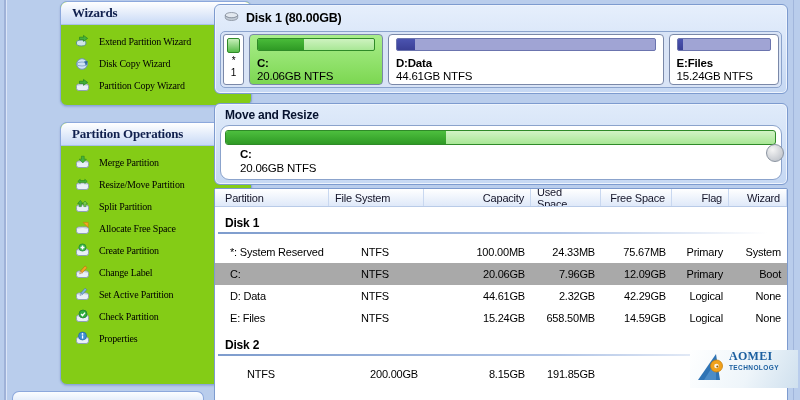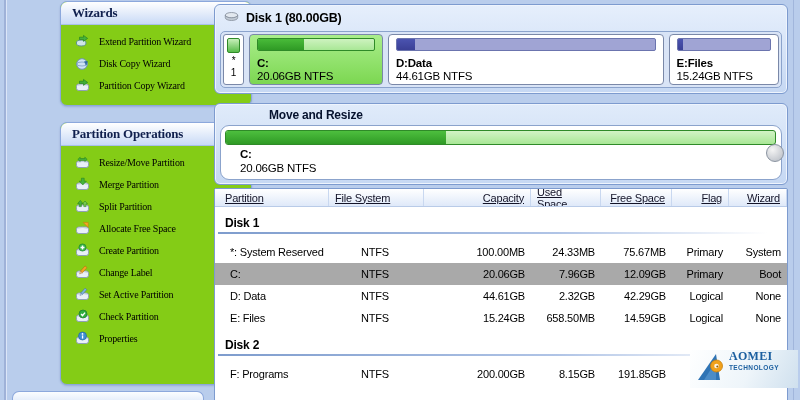--- a/index.html
+++ b/index.html
@@ -41,39 +41,39 @@
   .pbar{height:11px;border-radius:2px;border:1px solid #6b74ae;background:#a0a4d4;overflow:hidden;margin-top:1px;}
   .part-box.green .pbar{border-color:#2f8a28;background:linear-gradient(#cdf2bf,#a9e796);}
   .pfill{height:100%;background:linear-gradient(#4b53b0,#3b4096);}
   .part-box.green .pfill{background:linear-gradient(#49bb39,#2f9a25);}
   .pname{font-weight:bold;font-size:11.5px;margin-top:6px;}
   .psize{font-size:11.5px;margin-top:1px;}
 
   
   .resize-panel{position:absolute;left:214px;top:103px;width:572px;height:80px;border:1px solid #7d9bcf;
                 border-radius:6px;background:linear-gradient(#e0ebfa,#c6d8f3);box-shadow:inset 0 0 0 1px #eef4fd;}
-  .resize-title{padding:4px 0 0 10px;font-weight:bold;font-size:12px;color:#06122e;margin-left:44px;}
+  .resize-title{padding:4px 0 0 10px;font-weight:bold;font-size:12px;color:#06122e;}
   .resize-box{position:absolute;left:5px;right:5px;top:21px;height:53px;background:#fff;
               border:1px solid #8ba3cc;border-radius:9px;cursor:pointer;}
   .resize-bar{position:absolute;left:4px;right:5px;top:4px;height:13px;border:1px solid #2f8a28;
               border-radius:3px;background:linear-gradient(#d2f3c5,#a9e796);overflow:hidden;}
   .resize-fill{height:100%;background:linear-gradient(#4dbf3e,#2f9a25);}
   .resize-name{position:absolute;left:19px;top:22px;font-weight:bold;font-size:11.5px;}
   .resize-size{position:absolute;left:19px;top:36px;font-size:11.5px;}
   .resize-handle{position:absolute;right:-3px;top:50%;transform:translateY(-50%);width:16px;height:16px;
                  border-radius:50%;background:radial-gradient(circle at 35% 30%,#f4f4f4,#b4b9c2);
                  border:1px solid #8a93a0;cursor:ew-resize;}
 
   
   .table-panel{position:absolute;left:214px;top:188px;width:574px;height:220px;background:#fff;
                border:1px solid #7d9bcf;border-radius:2px;box-sizing:border-box;overflow:hidden;}
   .thead{display:grid;grid-template-columns:114px 95px 107px 70px 71px 57px 1fr;height:17px;
          background:linear-gradient(#ffffff,#dfe9f9);border-bottom:1px solid #b9cbe8;
          font-size:11px;color:#141428;}
-  .th{display:flex;align-items:center;border-right:1px solid #c9d8f0;padding:0 6px;overflow:hidden;cursor:pointer;text-decoration:underline;}
+  .th{display:flex;align-items:center;border-right:1px solid #c9d8f0;padding:0 6px;overflow:hidden;cursor:pointer;}
   .th.l:first-child{padding-left:10px;}
   .th.r{justify-content:flex-end;}
   .trow{display:grid;grid-template-columns:114px 95px 107px 70px 71px 57px 1fr;height:22px;
         align-items:center;font-size:11px;color:#000;cursor:pointer;}
   .trow.selected{background:#a9a9a9;}
   .td{overflow:hidden;white-space:nowrap;}
   .td.c0{padding-left:15px;} .td.c1{padding-left:32px;}
   .td.r{text-align:right;padding-right:6px;}
   .group-title{font-weight:bold;font-size:12px;padding:9px 0 2px 10px;}
   .group-line{height:2px;margin:0 3px 7px 3px;
@@ -142,34 +142,34 @@
             <path d="M2 4.6 L6 1.3 L10 4.6" fill="none" stroke="#3a5dc0" stroke-width="1.7"></path>
             <path d="M2 8.6 L6 5.3 L10 8.6" fill="none" stroke="#3a5dc0" stroke-width="1.7"></path>
           </svg></span>
     </div>
     <div class="panel-body">
         <div class="side-item">
           <span class="side-icon">
             <svg width="15" height="15" viewBox="0 0 15 15">
               <path d="M1.5 8.2 Q1.5 6 3.8 6 L11.2 6 Q13.5 6 13.5 8.2 L13.5 10.3 Q13.5 12.5 11.2 12.5 L3.8 12.5 Q1.5 12.5 1.5 10.3 Z" fill="#e9f0f7" stroke="#8fa0b4" stroke-width="1"></path>
               <path d="M2.8 7.4 Q7.5 5.4 12.2 7.4" fill="none" stroke="#c2cfdd" stroke-width="0.8"></path>
+              <path d="M6.4 1.2 L9.2 1.2 L9.2 4.2 L11.4 4.2 L7.8 8 L4.2 4.2 L6.4 4.2 Z" fill="#46b33c" stroke="#1f7a1f" stroke-width="0.5"></path>
+            </svg>
+          </span>
+          <span class="side-label">Merge Partition</span>
+        </div>
+        <div class="side-item">
+          <span class="side-icon">
+            <svg width="15" height="15" viewBox="0 0 15 15">
+              <path d="M1.5 8.2 Q1.5 6 3.8 6 L11.2 6 Q13.5 6 13.5 8.2 L13.5 10.3 Q13.5 12.5 11.2 12.5 L3.8 12.5 Q1.5 12.5 1.5 10.3 Z" fill="#e9f0f7" stroke="#8fa0b4" stroke-width="1"></path>
+              <path d="M2.8 7.4 Q7.5 5.4 12.2 7.4" fill="none" stroke="#c2cfdd" stroke-width="0.8"></path>
               <path d="M2.8 4.4 L5.2 2.2 L5.2 3.5 L9.8 3.5 L9.8 2.2 L12.2 4.4 L9.8 6.6 L9.8 5.3 L5.2 5.3 L5.2 6.6 Z" fill="#46b33c" stroke="#1f7a1f" stroke-width="0.5"></path>
             </svg>
           </span>
           <span class="side-label">Resize/Move Partition</span>
-        </div>
-        <div class="side-item">
-          <span class="side-icon">
-            <svg width="15" height="15" viewBox="0 0 15 15">
-              <path d="M1.5 8.2 Q1.5 6 3.8 6 L11.2 6 Q13.5 6 13.5 8.2 L13.5 10.3 Q13.5 12.5 11.2 12.5 L3.8 12.5 Q1.5 12.5 1.5 10.3 Z" fill="#e9f0f7" stroke="#8fa0b4" stroke-width="1"></path>
-              <path d="M2.8 7.4 Q7.5 5.4 12.2 7.4" fill="none" stroke="#c2cfdd" stroke-width="0.8"></path>
-              <path d="M6.4 1.2 L9.2 1.2 L9.2 4.2 L11.4 4.2 L7.8 8 L4.2 4.2 L6.4 4.2 Z" fill="#46b33c" stroke="#1f7a1f" stroke-width="0.5"></path>
-            </svg>
-          </span>
-          <span class="side-label">Merge Partition</span>
         </div>
         <div class="side-item">
           <span class="side-icon">
             <svg width="15" height="15" viewBox="0 0 15 15">
               <path d="M1.5 8.2 Q1.5 6 3.8 6 L11.2 6 Q13.5 6 13.5 8.2 L13.5 10.3 Q13.5 12.5 11.2 12.5 L3.8 12.5 Q1.5 12.5 1.5 10.3 Z" fill="#e9f0f7" stroke="#8fa0b4" stroke-width="1"></path>
               <path d="M2.8 7.4 Q7.5 5.4 12.2 7.4" fill="none" stroke="#c2cfdd" stroke-width="0.8"></path>
               <path d="M4.2 7.6 L4.2 4.6 L2.6 4.6 L5.3 1.4 L8 4.6 L6.4 4.6 L6.4 7.6 Z" fill="#46b33c" stroke="#1f7a1f" stroke-width="0.5"></path>
               <path d="M8.8 7.6 L8.8 4.9 L7.5 4.9 L10 2 L12.5 4.9 L11 4.9 L11 7.6 Z" fill="#7ccb4e" stroke="#1f7a1f" stroke-width="0.5"></path>
             </svg>
           </span>
@@ -347,21 +347,20 @@
           <div class="td c1 l">NTFS</div>
           <div class="td c2 r">15.24GB</div>
           <div class="td c3 r">658.50MB</div>
           <div class="td c4 r">14.59GB</div>
           <div class="td c5 r">Logical</div>
           <div class="td c6 r">None</div>
         </div>
         <div class="group-title">Disk 2</div>
         <div class="group-line"></div>
         <div class="trow">
-          <div class="td c0 l">F: Programs</div>
           <div class="td c1 l">NTFS</div>
           <div class="td c2 r">200.00GB</div>
           <div class="td c3 r">8.15GB</div>
           <div class="td c4 r">191.85GB</div>
           <div class="td c5 r"></div>
           <div class="td c6 r"></div>
         </div>
       </div>
   </div>
 

